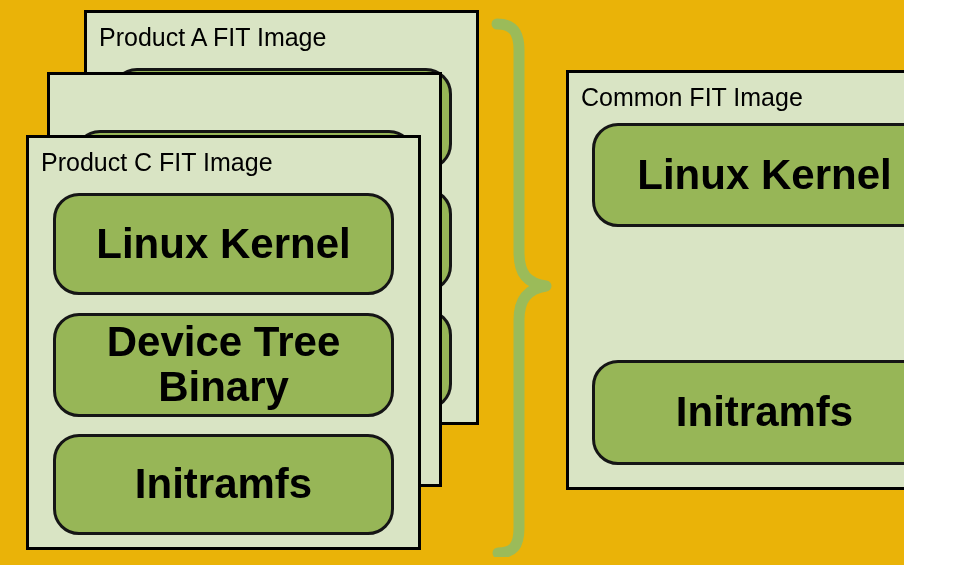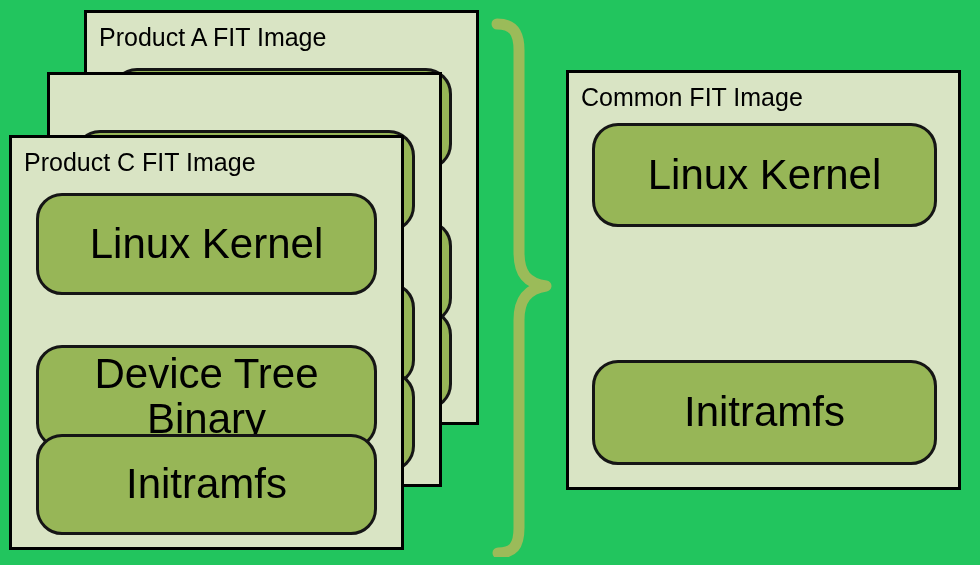--- a/index.html
+++ b/index.html
@@ -1,40 +1,40 @@
 <!DOCTYPE html>
 <html><head>
 <meta charset="utf-8">
 <style>
   html,body{margin:0;padding:0;background:#fff;}
   .canvas{
-    position:relative;width:980px;height:565px;background:#22c55e;overflow:hidden;
+    position:relative;width:904px;height:565px;background:#eab308;overflow:hidden;
     font-family:"Liberation Sans", sans-serif;color:#000;
     --card-bg:#D9E4C4;--box-fill:#97B657;--brace:#9BBB59;--line:#000000;
   }
   .card{
     position:absolute;width:395px;height:415px;box-sizing:border-box;
     background:var(--card-bg);border:3px solid var(--line);
   }
   .card-a{left:84px;top:10px;}
   .card-b{left:47px;top:72px;}
-  .card-c{left:9px;top:135px;}
+  .card-c{left:26px;top:135px;}
   .card-common{left:566px;top:70px;width:395px;height:420px;}
   .card-title{
     position:absolute;left:12px;top:11px;font-size:25px;line-height:1.1;
     white-space:nowrap;color:#000;
   }
   .box{
     position:absolute;left:24px;width:341px;box-sizing:border-box;height:102px;
     background:var(--box-fill);border:3px solid #151515;border-radius:26px;
     display:flex;align-items:center;justify-content:center;text-align:center;
-    font-size:42px;line-height:1.07;padding:0 10px;
+    font-size:42px;line-height:1.07;padding:0 10px;font-weight:bold;
   }
   .box-1{top:55px;}
-  .box-2{top:175px;height:104px;margin-top:32px;}
+  .box-2{top:175px;height:104px;}
   .box-3{top:296px;height:101px;}
   
   .box-kernel{left:23px;top:50px;width:345px;height:104px;}
   .box-initramfs{left:23px;top:287px;width:345px;height:105px;}
   .docstack{position:absolute;left:22px;top:163px;width:346px;height:122px;}
   .docstack svg{position:absolute;left:0;top:0;width:346px;height:122px;}
   .doc-label{
     position:absolute;left:14px;top:25px;width:300px;
     font-size:42px;line-height:1.07;text-align:left;
   }

